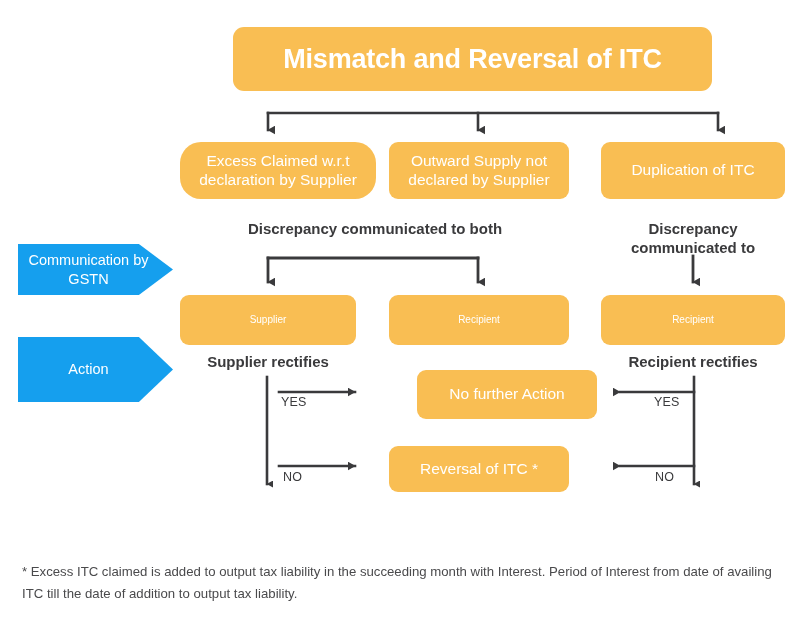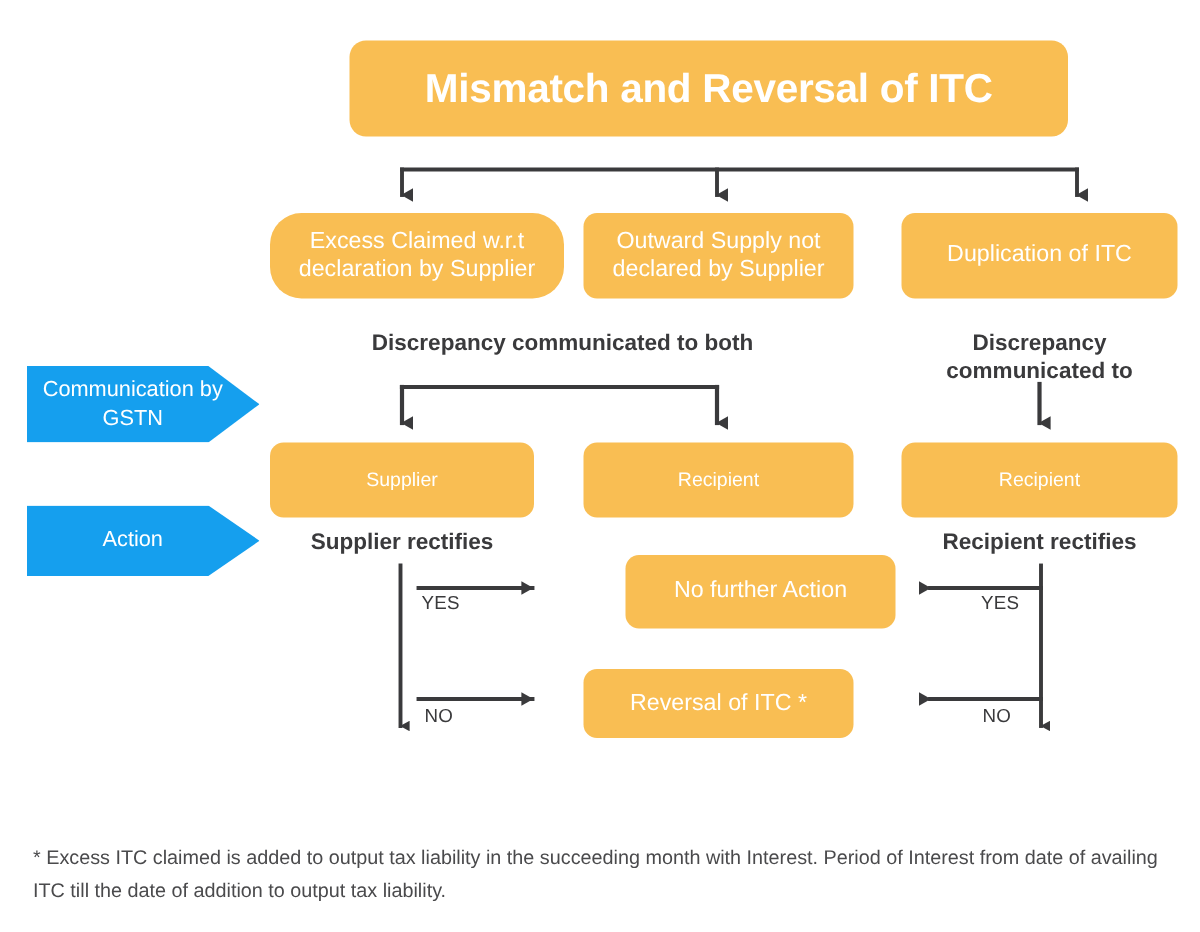--- a/index.html
+++ b/index.html
@@ -46,21 +46,21 @@
     font-weight: bold;
     letter-spacing: -0.2px;
     border-radius: 11px;
   }
 
   .row1 { font-size: 15.5px; font-weight: normal; }
   .r1c1 { left: 180px; top: 142px; width: 196px; height: 57px; border-radius: 21px; }
   .r1c2 { left: 389px; top: 142px; width: 180px; height: 57px; text-align: center; }
   .r1c3 { left: 601px; top: 142px; width: 184px; height: 57px; }
 
-  .row3 { font-size: 13px; }
+  .row3 { font-size: 10px; }
   .r3c1 { left: 180px; top: 295px; width: 176px; height: 50px; }
   .r3c2 { left: 389px; top: 295px; width: 180px; height: 50px; }
   .r3c3 { left: 601px; top: 295px; width: 184px; height: 50px; }
 
   .mid-box { font-size: 15.5px; }
   .mb1 { left: 389px; top: 370px; width: 180px; height: 49px; margin-left: 28px; }
   .mb2 { left: 389px; top: 446px; width: 180px; height: 46px; }
 
   
   .bluearrow {
@@ -72,21 +72,21 @@
     justify-content: center;
     text-align: center;
     font-size: 14.5px;
     line-height: 1.25;
     box-sizing: border-box;
     padding-right: 14px;
     clip-path: polygon(0% 0%, 78% 0%, 100% 50%, 78% 100%, 0% 100%);
   }
   .ba1 { left: 18px; top: 145px; width: 155px; height: 51px; }
   .ba2 { left: 18px; top: 212px; width: 155px; height: 51px; margin-top: 32px; }
-  .ba3 { left: 18px; top: 337px; width: 155px; height: 47px; }
+  .ba3 { left: 18px; top: 337px; width: 155px; height: 65px; }
 
   
   .caption {
     position: absolute;
     color: #3A3A3C;
     font-weight: bold;
     font-size: 15px;
     text-align: center;
     line-height: 1.28;
   }

